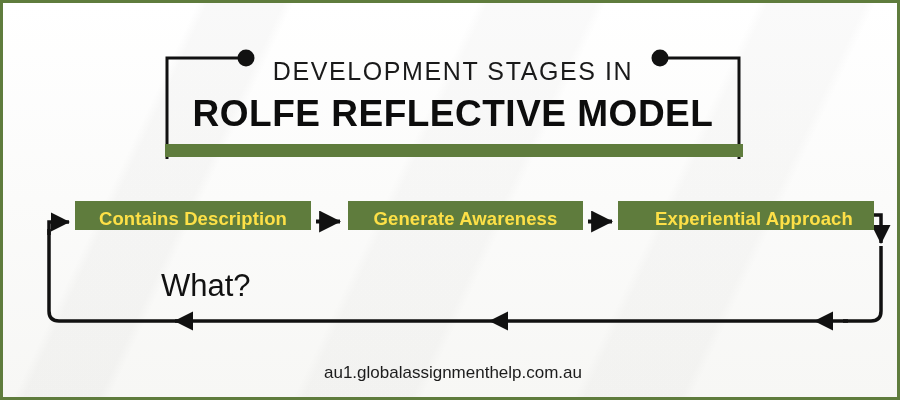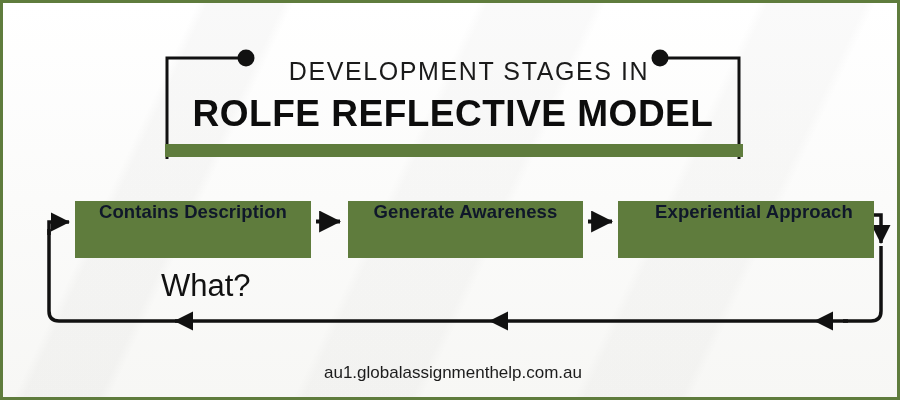--- a/index.html
+++ b/index.html
@@ -39,21 +39,21 @@
     width: 576px;
     height: 110px;
   }
   .title-frame {
     position: absolute;
     inset: 0;
     pointer-events: none;
   }
   .eyebrow {
     position: absolute;
-    left: 16px;
+    left: 0;
     top: 8px;
     width: 100%;
     text-align: center;
     font-size: 25px;
     letter-spacing: 1.6px;
     color: #1a1a1a;
     font-weight: 400;
     font-family: "Liberation Sans", sans-serif;
   }
   .main-title {
@@ -74,25 +74,25 @@
     top: 141px;
     width: 578px;
     height: 13px;
     background: #5f7c3d;
   }
 
   
   .stage-box {
     position: absolute;
     top: 198px;
-    height: 57px;
+    height: 29px;
     background: #5f7c3d;
-    color: #0f172a;
+    color: #fde047;
     display: flex;
-    align-items: flex-start;
+    align-items: flex-end;
     justify-content: center;
     font-size: 18.5px;
     font-weight: bold;
     letter-spacing: 0.1px;
     font-family: "Liberation Sans", sans-serif;
   }
   .stage-1 { left: 72px;  width: 236px; }
   .stage-2 { left: 345px; width: 235px; }
   .stage-3 { left: 615px; width: 240px; padding-left: 16px; }
 

